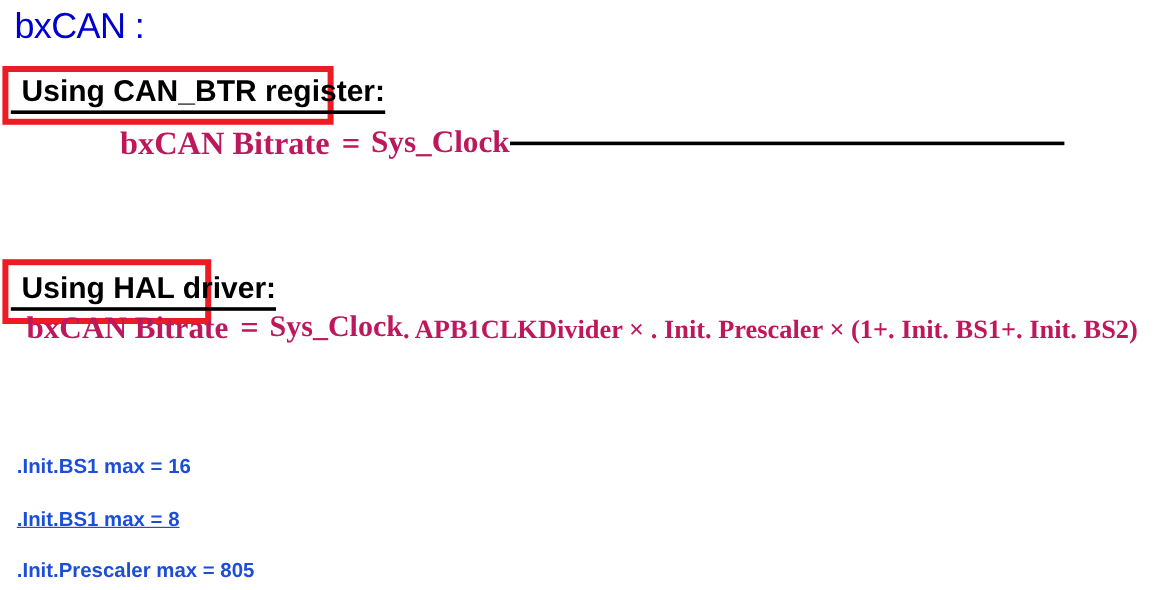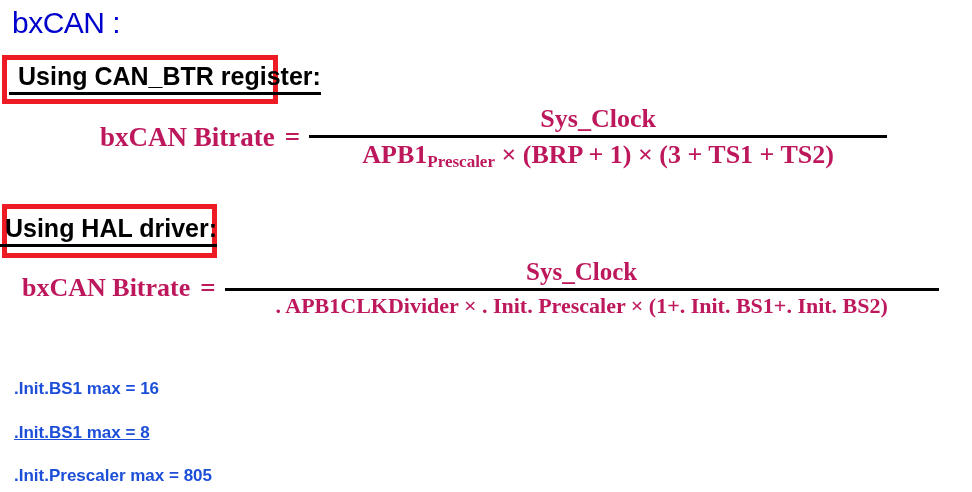--- a/index.html
+++ b/index.html
@@ -32,21 +32,21 @@
   
   .red-box {
     position: absolute;
     box-sizing: border-box;
     border: 5px solid #ED1C24;
     background: #ffffff;
     display: flex;
     align-items: center;
   }
   .red-box-1 { left: 2px;  top: 55px;  width: 276px; height: 49px; }
-  .red-box-2 { left: 2px;  top: 204px; width: 215px; height: 54px; justify-content: center; }
+  .red-box-2 { left: 2px;  top: 216px; width: 174px; height: 54px; }
 
   .section-heading {
     font-family: "Liberation Sans", sans-serif;
     font-size: 25px;
     line-height: 1;
     white-space: nowrap;
     padding-left: 9px;
     border-bottom: 3px solid #000000;
     padding-bottom: 3px;
     margin-left: 2px;
@@ -69,21 +69,21 @@
     font-size: 27px;
     letter-spacing: 0px;
   }
   .formula .eq {
     font-weight: bold;
     font-size: 27px;
     margin: 0 9px 0 10px;
   }
   .frac {
     display: inline-flex;
-    flex-direction: column;
+    flex-direction: row;
     align-items: center;
     justify-content: center;
     text-align: center;
   }
   .frac .num {
     font-weight: bold;
     font-size: 26px;
     padding-bottom: 2px;
     line-height: 1.12;
   }
@@ -140,21 +140,20 @@
     <span class="wt-semibold">Using </span><span class="wt-bold">CAN_BTR register:</span>
   </div>
 </div>
 
 <div class="formula" id="formula-1">
   <span class="lhs">bxCAN Bitrate</span>
   <span class="eq">=</span>
   <span class="frac">
     <span class="num">Sys_Clock</span>
     <span class="bar"></span>
-    <span class="den"><span>APB1</span><span class="sub">Prescaler</span><span> × (BRP + 1)  × (3 + TS1 + TS2)</span></span>
   </span>
 </div>
 
 <div class="red-box red-box-2" style="border-color: rgb(237, 28, 36);">
   <div class="section-heading">
     <span class="wt-semibold">Using </span><span class="wt-bold">HAL driver:</span>
   </div>
 </div>
 
 <div class="formula" id="formula-2">

